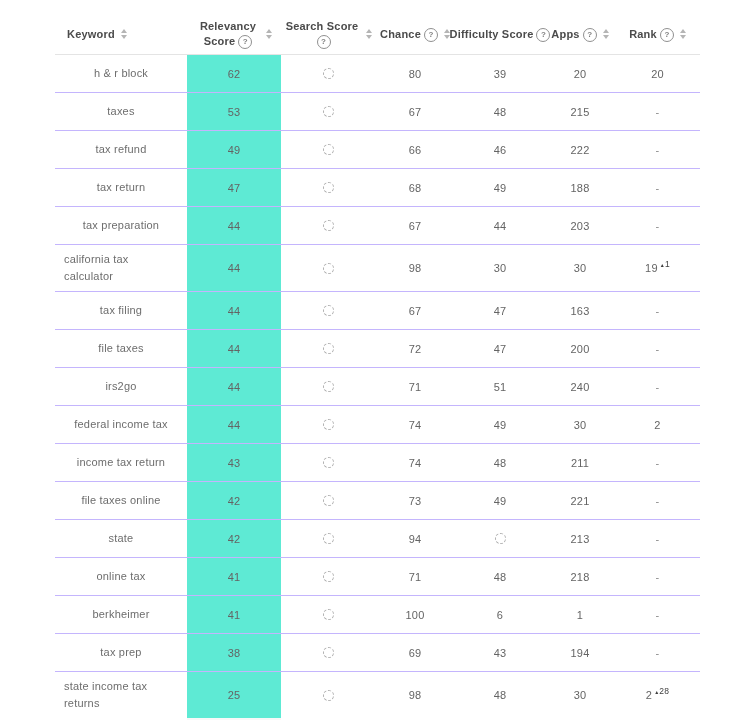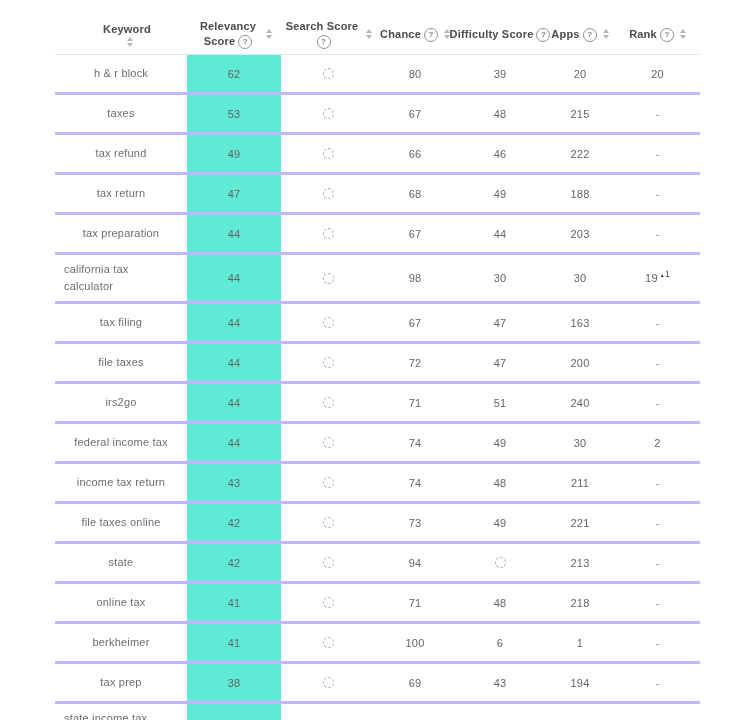--- a/index.html
+++ b/index.html
@@ -11,21 +11,21 @@
   .page{padding:14px 0 0 55px;}
   .table{width:645px;}
 
   
   .thead{display:flex;align-items:center;min-height:40px;border-bottom:1px solid #e4e4e4;}
   .hcell{display:flex;align-items:center;justify-content:center;
     font-size:11px;font-weight:700;color:#4b4b4b;letter-spacing:.2px;box-sizing:border-box;}
   .hwrap{text-align:center;line-height:15px;display:inline-block;}
 
   
-  .col-keyword{width:132px;justify-content:flex-start;padding-left:12px;text-align:left;flex-direction:column;}
+  .col-keyword{width:132px;justify-content:flex-start;padding-left:12px;text-align:left;}
   .col-search{width:94px;}
   .col-relevancy{width:94px;}
   .col-chance{width:80px;}
   .col-difficulty{width:90px;}
   .col-apps{width:70px;}
   .col-rank{width:85px;}
 
   .col-search .hwrap{max-width:76px;}
   .col-relevancy .hwrap{max-width:64px;}
   .col-keyword .hwrap,.col-chance .hwrap,.col-difficulty .hwrap,
@@ -34,21 +34,21 @@
   .help{display:inline-block;width:12px;height:12px;border:1px solid #909090;
     border-radius:50%;font-size:8px;line-height:11px;font-weight:700;color:#7e7e7e;
     text-align:center;margin-left:3px;vertical-align:1px;letter-spacing:0;}
   .sort{display:inline-flex;flex-direction:column;gap:2px;margin-left:6px;flex:none;}
   .tri-up{width:0;height:0;border-left:3px solid transparent;border-right:3px solid transparent;
     border-bottom:4px solid #b5b5b5;display:block;}
   .tri-down{width:0;height:0;border-left:3px solid transparent;border-right:3px solid transparent;
     border-top:4px solid #b5b5b5;display:block;}
 
   
-  .row{display:flex;align-items:stretch;border-bottom:3px solid #c4b5fd;}
+  .row{display:flex;align-items:stretch;border-bottom:1px solid #c4b5fd;}
   .row:last-child{border-bottom:none;}
   .cell{display:flex;align-items:center;justify-content:center;min-height:37px;
     padding:6px 0;box-sizing:border-box;font-size:11px;color:#646464;letter-spacing:.2px;}
   .cell.col-keyword{color:#6d6d6d;line-height:17px;}
   .cell.col-search{background:#5eead4;}
   .ktext{max-width:114px;display:inline-block;}
   .dash{color:#8a8a8a;}
 
   .spinner{width:11px;height:11px;border:1.5px dashed #b1b1b1;border-radius:50%;
     box-sizing:border-box;display:inline-block;}

